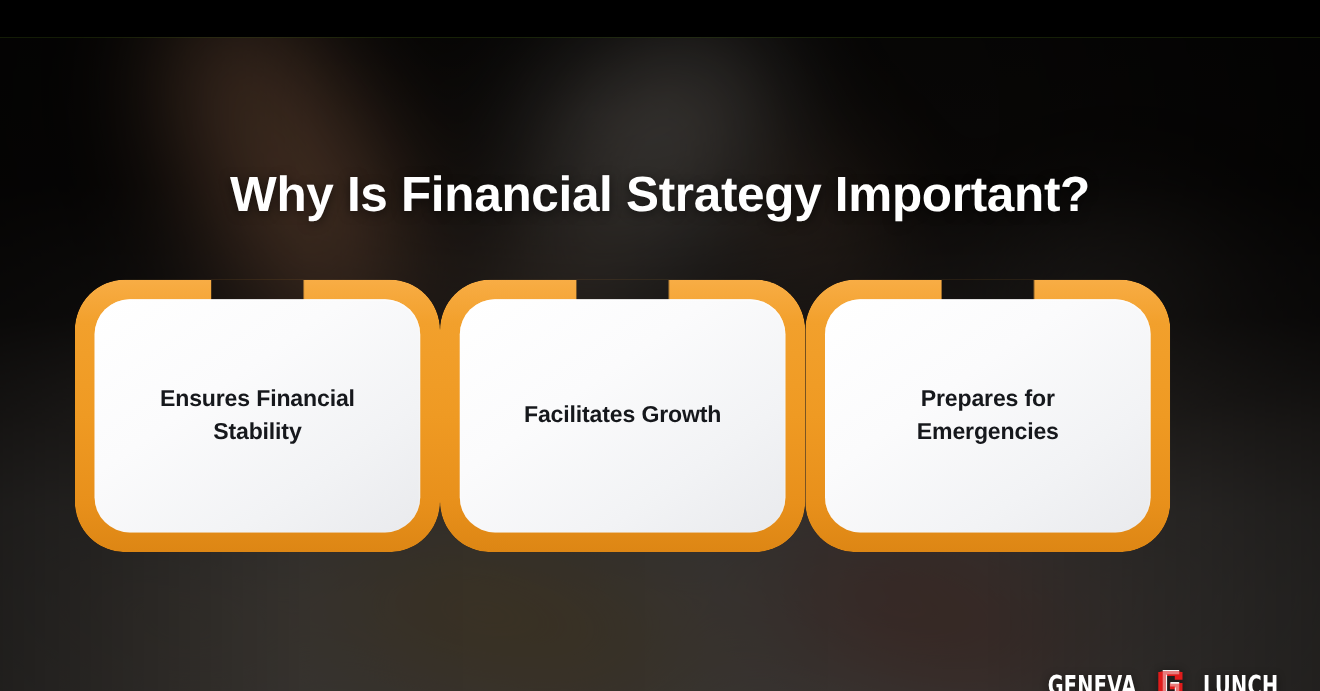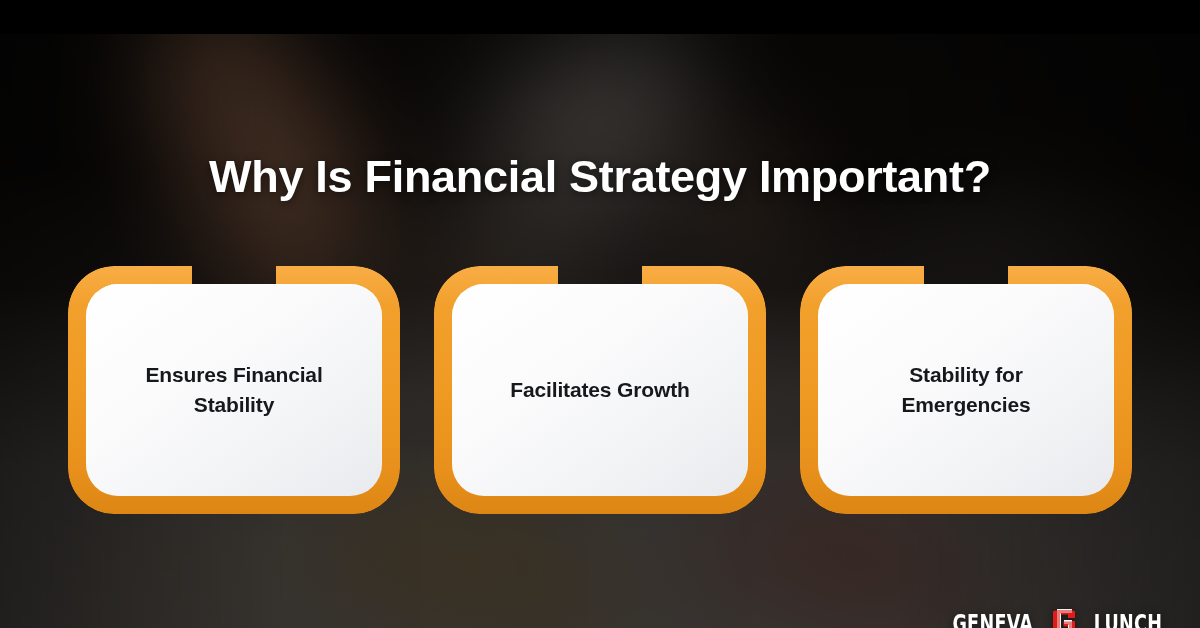--- a/index.html
+++ b/index.html
@@ -93,25 +93,25 @@
     letter-spacing: -0.3px;
     line-height: 1.1;
     text-shadow: 0 2px 10px rgba(0,0,0,0.55);
     white-space: nowrap;
   }
 
   
   .card-row {
     position: absolute;
     left: 68px;
-    top: 232px;
+    top: 220px;
     width: 1064px;
     height: 248px;
     display: flex;
-    justify-content: space-between;
+    justify-content: flex-start;
   }
 
   .card {
     position: relative;
     width: 332px;
     height: 248px;
   }
 
   
   .card-frame {
@@ -226,21 +226,21 @@
     <div class="card">
       <div class="card-frame"></div>
       <div class="card-inner">
         <span class="card-label">Facilitates Growth</span>
       </div>
     </div>
 
     <div class="card">
       <div class="card-frame"></div>
       <div class="card-inner">
-        <span class="card-label">Stability for Emergencies</span>
+        <span class="card-label">Prepares for Emergencies</span>
       </div>
     </div>
 
   </div>
 
   <div class="logo">
     <span class="logo-word">GENEVA</span>
 
     <svg class="logo-mark" viewBox="0 0 26 30">
       <path d="M2 3 L24 3 L24 10 L17 10 L17 6.5 L8 6.5 L8 23.5 L17 23.5 L17 18.5 L12.5 18.5 L12.5 13 L24 13 L24 27 L2 27 Z" fill="#E01B1B"></path>

